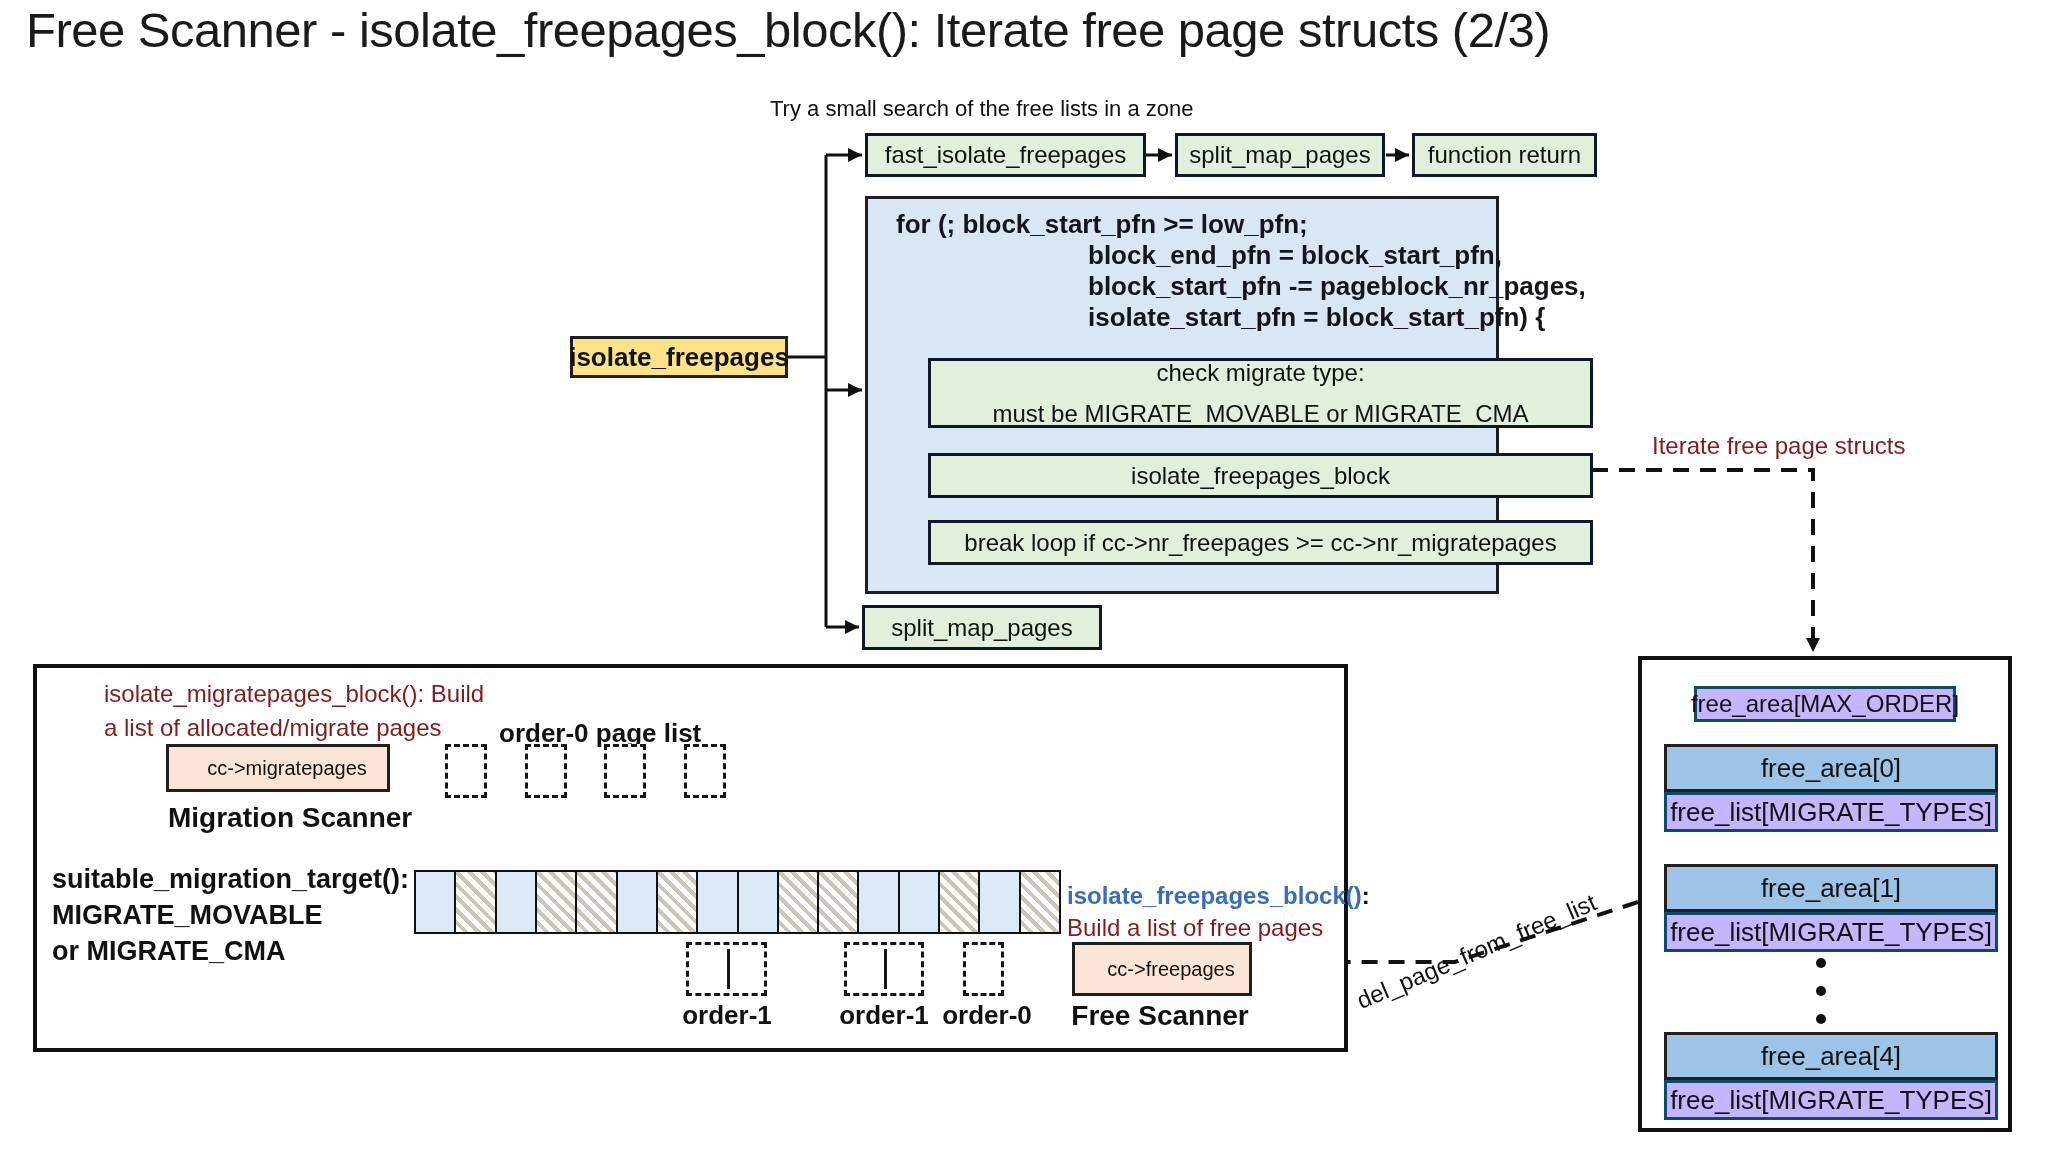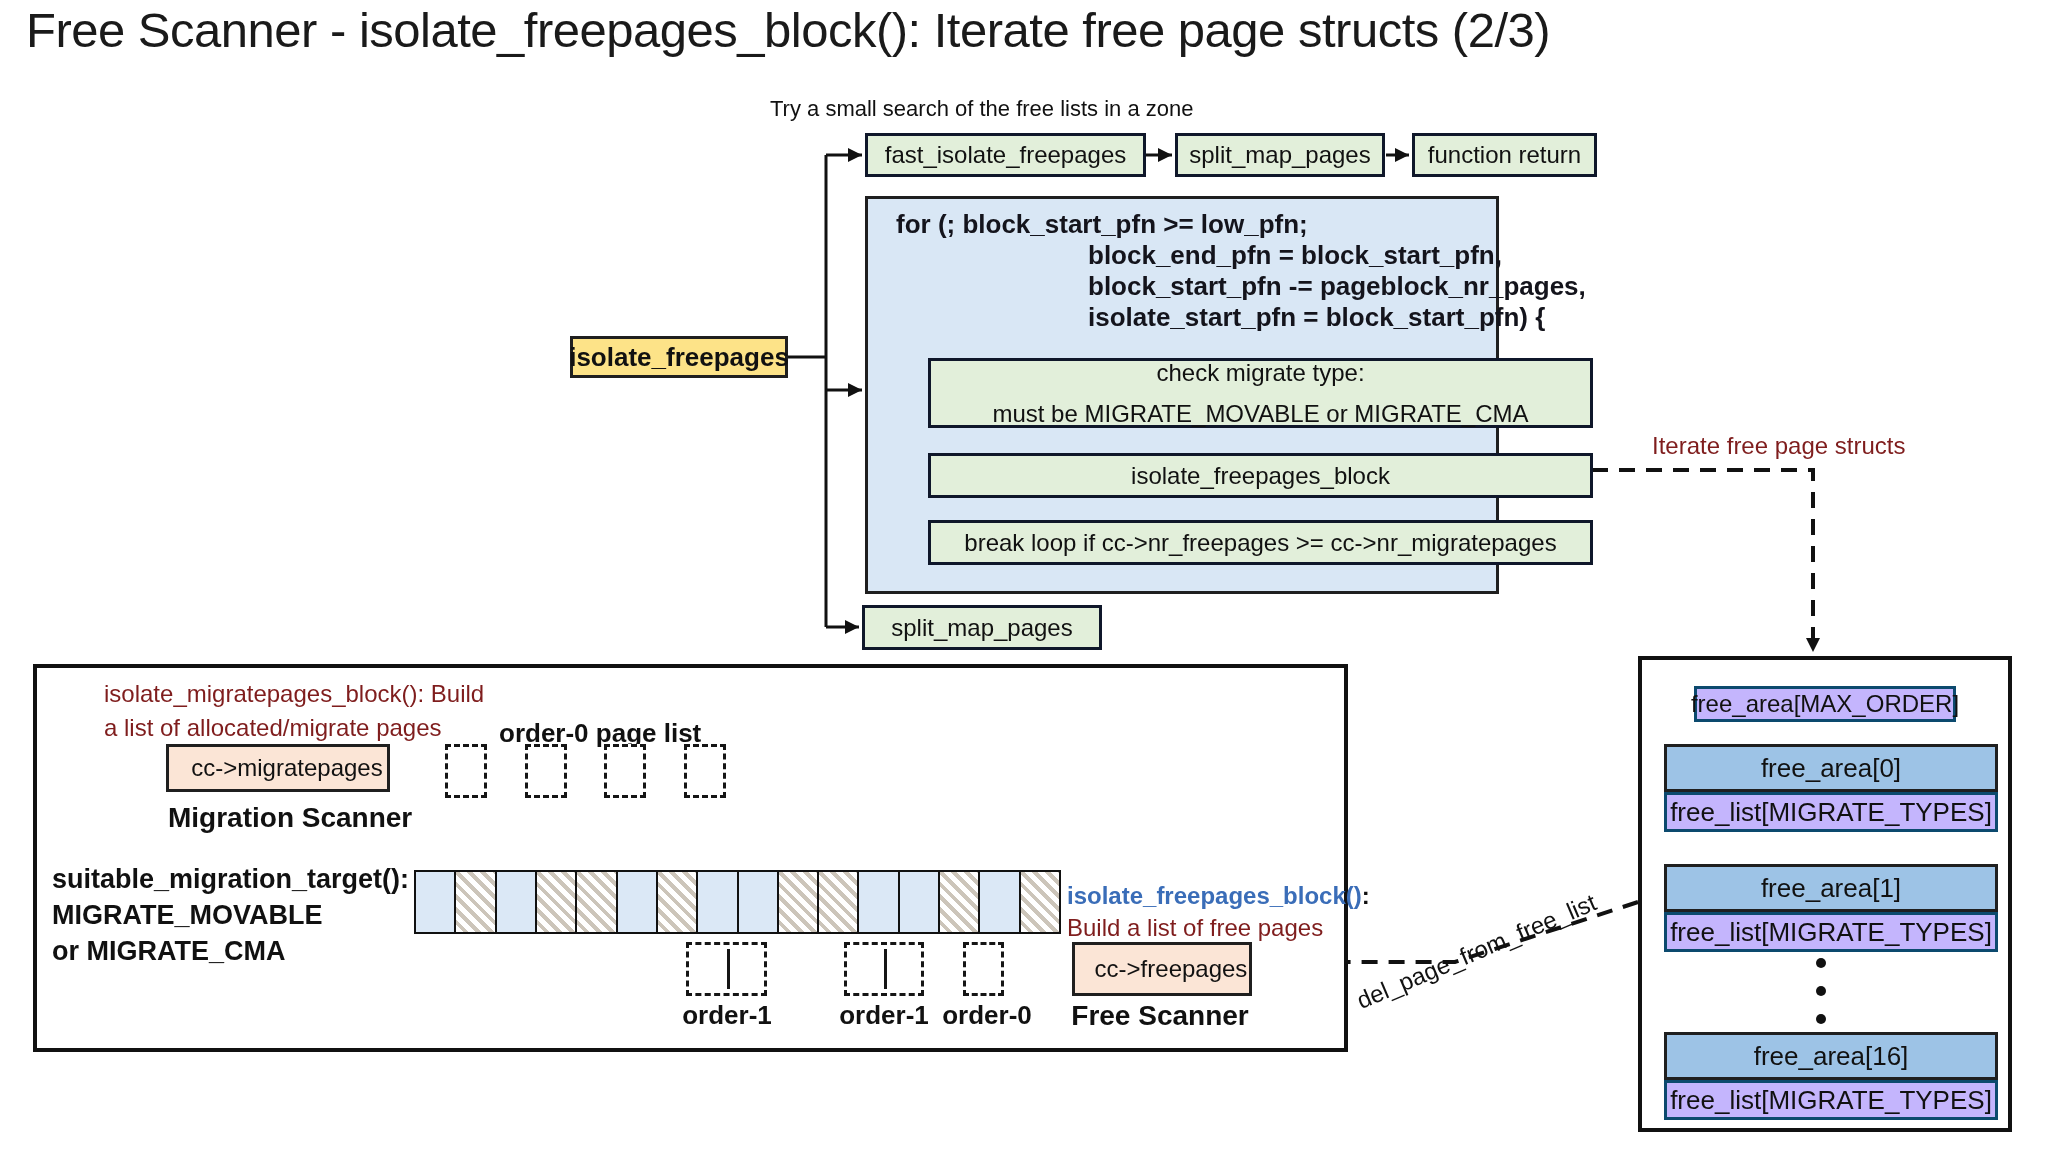--- a/index.html
+++ b/index.html
@@ -15,21 +15,21 @@
   .gbox{
     background:#e2efda;border:3px solid #0f172a;display:flex;align-items:center;justify-content:center;
     font-size:24px;color:#111;box-sizing:border-box;text-align:center;
   }
   .ybox{
     background:#fde388;border:3px solid #1f1f1f;display:flex;align-items:center;justify-content:center;
     font-weight:bold;font-size:26px;box-sizing:border-box;
   }
   .pinkbox{
     background:#fbe5d6;border:3px solid #1f1f1f;display:flex;align-items:center;justify-content:center;
-    font-size:24px;box-sizing:border-box;padding-left:18px;
+    font-size:20px;box-sizing:border-box;padding-left:18px;
   }
   .bluepanel{
     background:#d9e7f5;border:3px solid #1f1f1f;box-sizing:border-box;
   }
   .codeline{position:absolute;font-weight:bold;font-size:26px;color:#14141c;white-space:nowrap;}
   .panel{border:4px solid #111;box-sizing:border-box;background:#fff;}
   .dashedbox{border:3px dashed #151515;box-sizing:border-box;background:#fff;}
   .divider{position:absolute;left:50%;top:4px;bottom:4px;width:3px;background:#151515;}
   .blabel{font-weight:bold;font-size:26px;color:#111;white-space:nowrap;}
   .plain{font-size:24px;color:#7f1d1d;white-space:nowrap;}
@@ -172,17 +172,17 @@
     <div class="fa-blue abs" style="left:22px;top:84px;width:334px;height:48px;">free_area[0]</div>
     <div class="fa-yellow abs" style="left:22px;top:132px;width:334px;height:40px;">free_list[MIGRATE_TYPES]</div>
 
     <div class="fa-blue abs" style="left:22px;top:204px;width:334px;height:48px;">free_area[1]</div>
     <div class="fa-yellow abs" style="left:22px;top:252px;width:334px;height:40px;">free_list[MIGRATE_TYPES]</div>
 
     <div class="dot" style="left:174px;top:298px;"></div>
     <div class="dot" style="left:174px;top:326px;"></div>
     <div class="dot" style="left:174px;top:354px;"></div>
 
-    <div class="fa-blue abs" style="left:22px;top:372px;width:334px;height:48px;">free_area[16]</div>
+    <div class="fa-blue abs" style="left:22px;top:372px;width:334px;height:48px;">free_area[4]</div>
     <div class="fa-yellow abs" style="left:22px;top:420px;width:334px;height:40px;">free_list[MIGRATE_TYPES]</div>
   </div>
 
 </div>
 
 </body></html>

